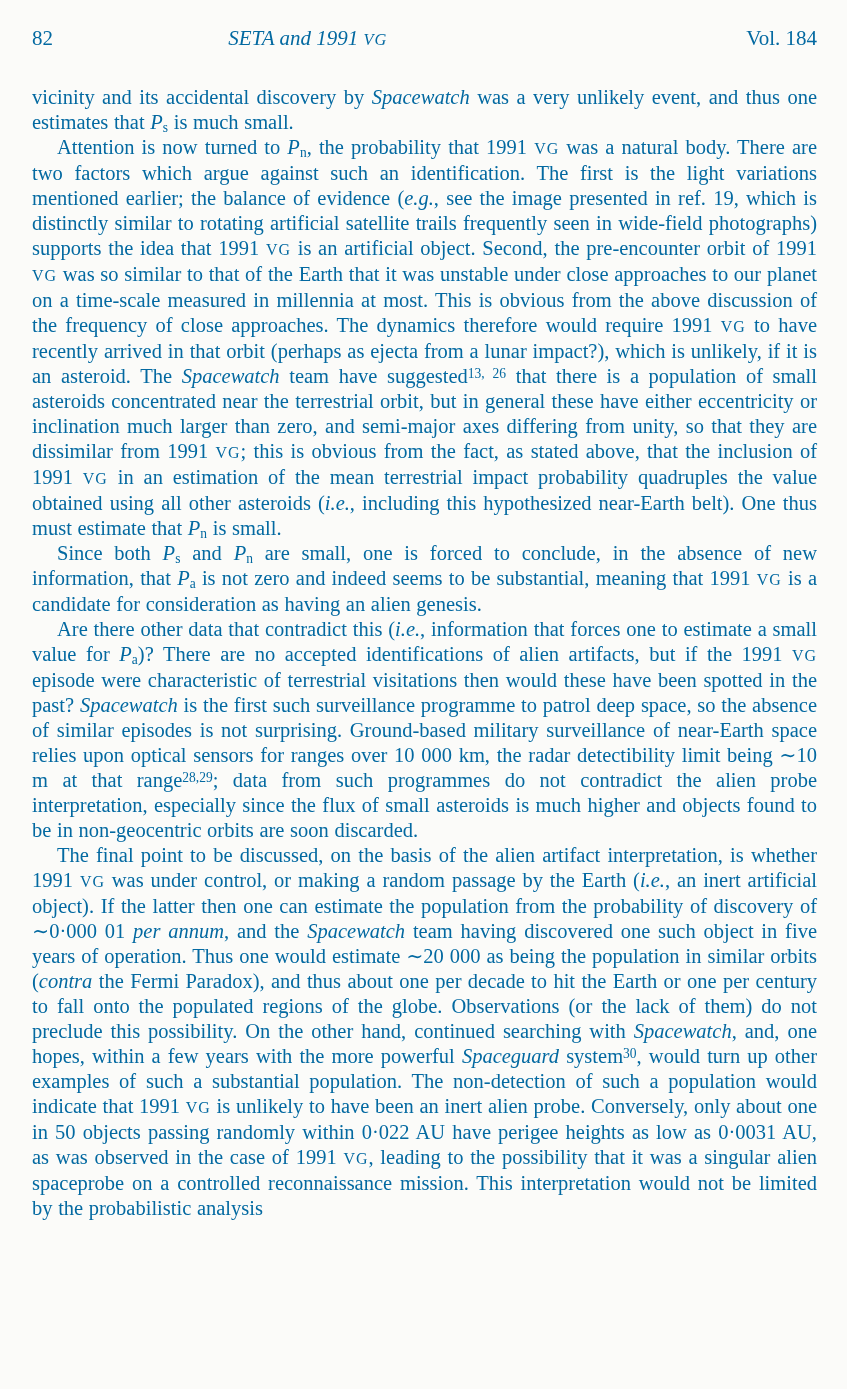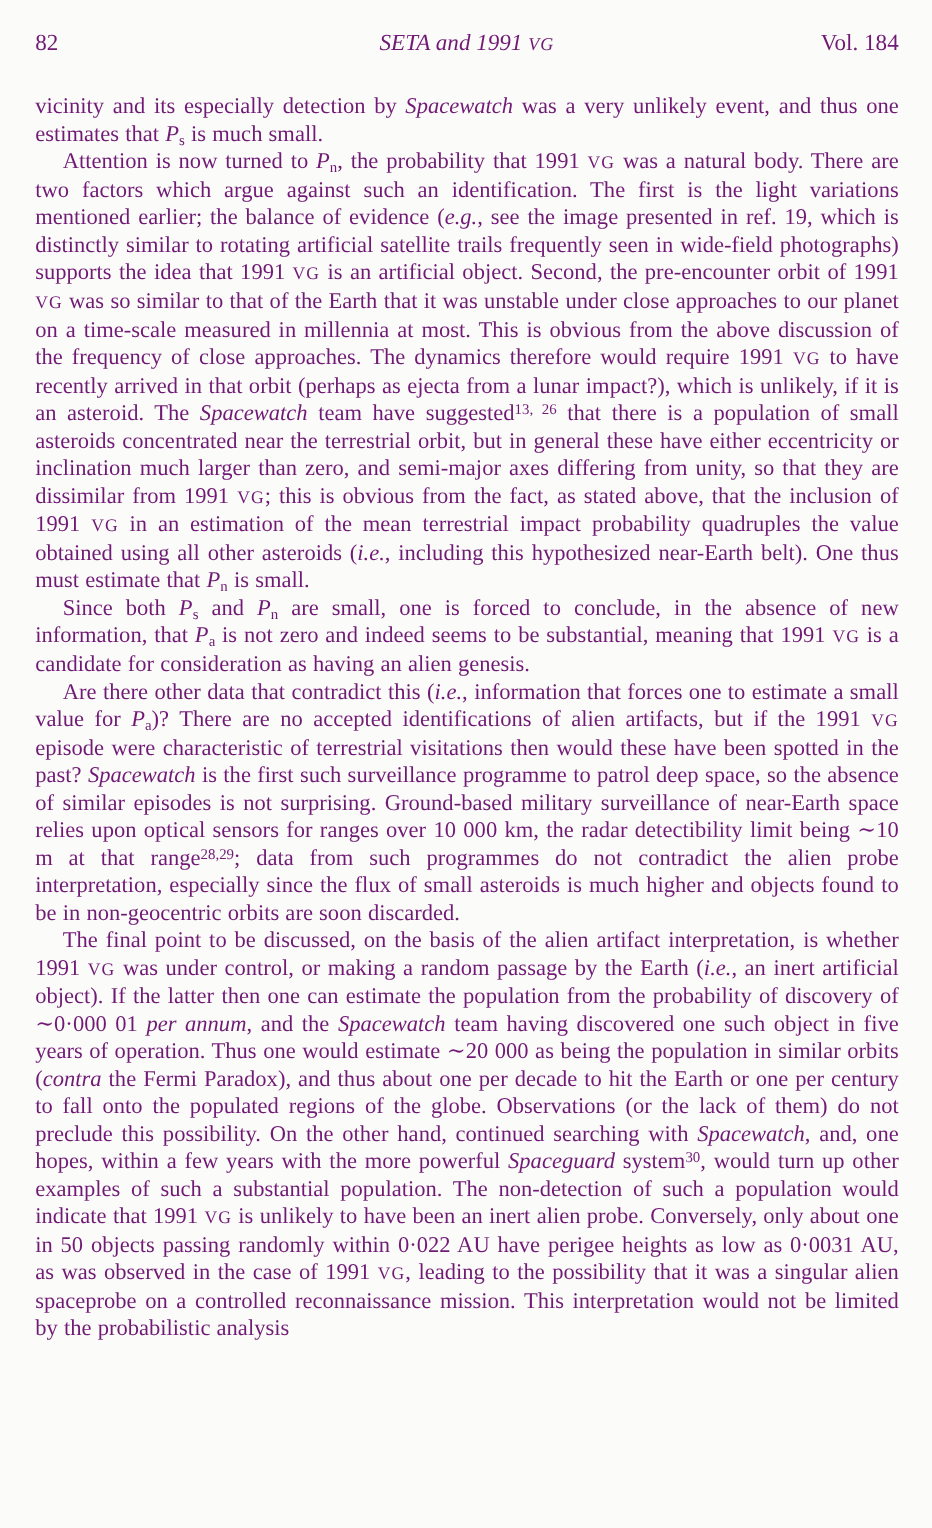--- a/index.html
+++ b/index.html
@@ -6,38 +6,37 @@
     margin: 0;
     padding: 0;
     background: #fbfbf9;
   }
   .page {
     position: relative;
     width: 847px;
     height: 1389px;
     box-sizing: border-box;
     background: #fbfbf9;
-    color: #701a75;
+    color: #0369a1;
     font-family: "Liberation Serif", "DejaVu Serif", serif;
     padding: 26px 30px 0 32px;
     overflow: hidden;
   }
   .pagehead {
     display: flex;
     align-items: baseline;
     font-size: 21px;
     line-height: 25px;
   }
   .pagehead .pagenum {
     flex: 1;
     text-align: left;
   }
   .pagehead .runtitle {
     flex: 2;
-    text-align: center;
   }
   .pagehead .volume {
     flex: 1;
     text-align: right;
   }
   .body-text {
     margin-top: 33px;
   }
   .body-text p {
     margin: 0;
@@ -66,19 +65,19 @@
 </head>
 <body>
 
 <div class="page">
   <div class="pagehead">
     <span class="pagenum">82</span>
     <span class="runtitle"><span class="it">SETA and 1991 </span><span class="it sc">VG</span></span>
     <span class="volume">Vol. 184</span>
   </div>
   <div class="body-text" id="paragraphs">
-      <p class="noindent"><span>vicinity and its especially detection by </span><span class="it">Spacewatch</span><span> was a very unlikely event, and thus one estimates that </span><span class="it">P</span><span class="sub">s</span><span> is much small.</span></p>
+      <p class="noindent"><span>vicinity and its accidental discovery by </span><span class="it">Spacewatch</span><span> was a very unlikely event, and thus one estimates that </span><span class="it">P</span><span class="sub">s</span><span> is much small.</span></p>
       <p><span>Attention is now turned to </span><span class="it">P</span><span class="sub">n</span><span>, the probability that 1991 </span><span class="sc">VG</span><span> was a natural body. There are two factors which argue against such an identification. The first is the light variations mentioned earlier; the balance of evidence (</span><span class="it">e.g.</span><span>, see the image presented in ref. 19, which is distinctly similar to rotating artificial satellite trails frequently seen in wide-field photographs) supports the idea that 1991 </span><span class="sc">VG</span><span> is an artificial object. Second, the pre-encounter orbit of 1991 </span><span class="sc">VG</span><span> was so similar to that of the Earth that it was unstable under close approaches to our planet on a time-scale measured in millennia at most. This is obvious from the above discussion of the frequency of close approaches. The dynamics therefore would require 1991 </span><span class="sc">VG</span><span> to have recently arrived in that orbit (perhaps as ejecta from a lunar impact?), which is unlikely, if it is an asteroid. The </span><span class="it">Spacewatch</span><span> team have suggested</span><span class="sup">13, 26</span><span> that there is a population of small asteroids concentrated near the terrestrial orbit, but in general these have either eccentricity or inclination much larger than zero, and semi-major axes differing from unity, so that they are dissimilar from 1991 </span><span class="sc">VG</span><span>; this is obvious from the fact, as stated above, that the inclusion of 1991 </span><span class="sc">VG</span><span> in an estimation of the mean terrestrial impact probability quadruples the value obtained using all other asteroids (</span><span class="it">i.e.</span><span>, including this hypothesized near-Earth belt). One thus must estimate that </span><span class="it">P</span><span class="sub">n</span><span> is small.</span></p>
       <p><span>Since both </span><span class="it">P</span><span class="sub">s</span><span> and </span><span class="it">P</span><span class="sub">n</span><span> are small, one is forced to conclude, in the absence of new information, that </span><span class="it">P</span><span class="sub">a</span><span> is not zero and indeed seems to be substantial, meaning that 1991 </span><span class="sc">VG</span><span> is a candidate for consideration as having an alien genesis.</span></p>
       <p><span>Are there other data that contradict this (</span><span class="it">i.e.</span><span>, information that forces one to estimate a small value for </span><span class="it">P</span><span class="sub">a</span><span>)? There are no accepted identifications of alien artifacts, but if the 1991 </span><span class="sc">VG</span><span> episode were characteristic of terrestrial visitations then would these have been spotted in the past? </span><span class="it">Spacewatch</span><span> is the first such surveillance programme to patrol deep space, so the absence of similar episodes is not surprising. Ground-based military surveillance of near-Earth space relies upon optical sensors for ranges over 10 000 km, the radar detectibility limit being ∼10 m at that range</span><span class="sup">28,29</span><span>; data from such programmes do not contradict the alien probe interpretation, especially since the flux of small asteroids is much higher and objects found to be in non-geocentric orbits are soon discarded.</span></p>
       <p><span>The final point to be discussed, on the basis of the alien artifact interpretation, is whether 1991 </span><span class="sc">VG</span><span> was under control, or making a random passage by the Earth (</span><span class="it">i.e.</span><span>, an inert artificial object). If the latter then one can estimate the population from the probability of discovery of ∼0·000 01 </span><span class="it">per annum</span><span>, and the </span><span class="it">Spacewatch</span><span> team having discovered one such object in five years of operation. Thus one would estimate ∼20 000 as being the population in similar orbits (</span><span class="it">contra</span><span> the Fermi Paradox), and thus about one per decade to hit the Earth or one per century to fall onto the populated regions of the globe. Observations (or the lack of them) do not preclude this possibility. On the other hand, continued searching with </span><span class="it">Spacewatch</span><span>, and, one hopes, within a few years with the more powerful </span><span class="it">Spaceguard</span><span> system</span><span class="sup">30</span><span>, would turn up other examples of such a substantial population. The non-detection of such a population would indicate that 1991 </span><span class="sc">VG</span><span> is unlikely to have been an inert alien probe. Conversely, only about one in 50 objects passing randomly within 0·022 AU have perigee heights as low as 0·0031 AU, as was observed in the case of 1991 </span><span class="sc">VG</span><span>, leading to the possibility that it was a singular alien spaceprobe on a controlled reconnaissance mission. This interpretation would not be limited by the probabilistic analysis</span></p>
     </div>
 </div>
 
 </body></html>

